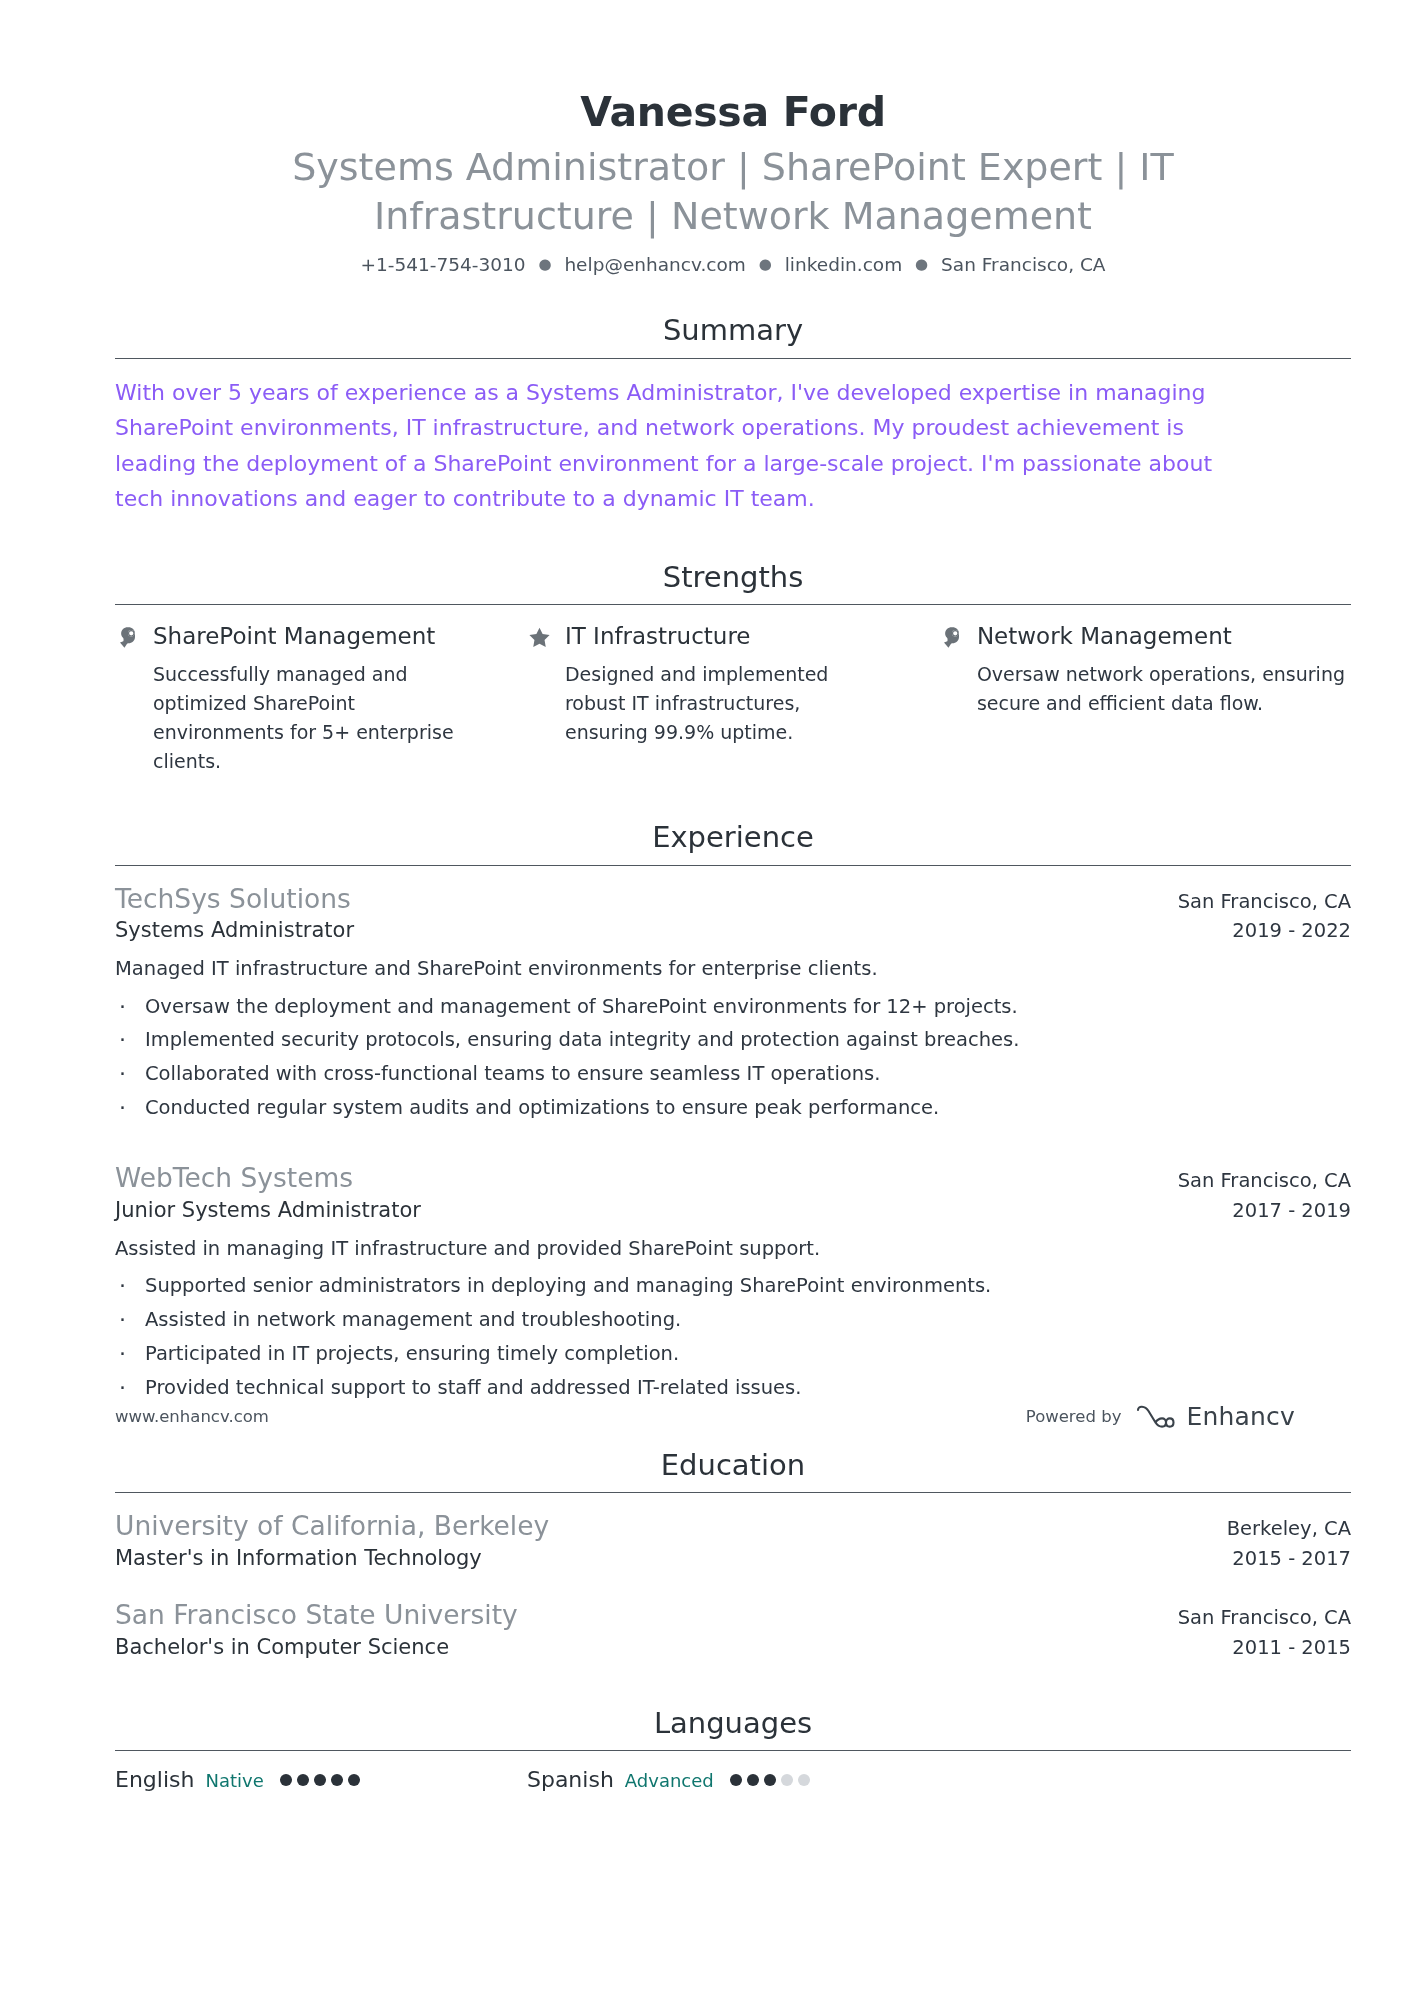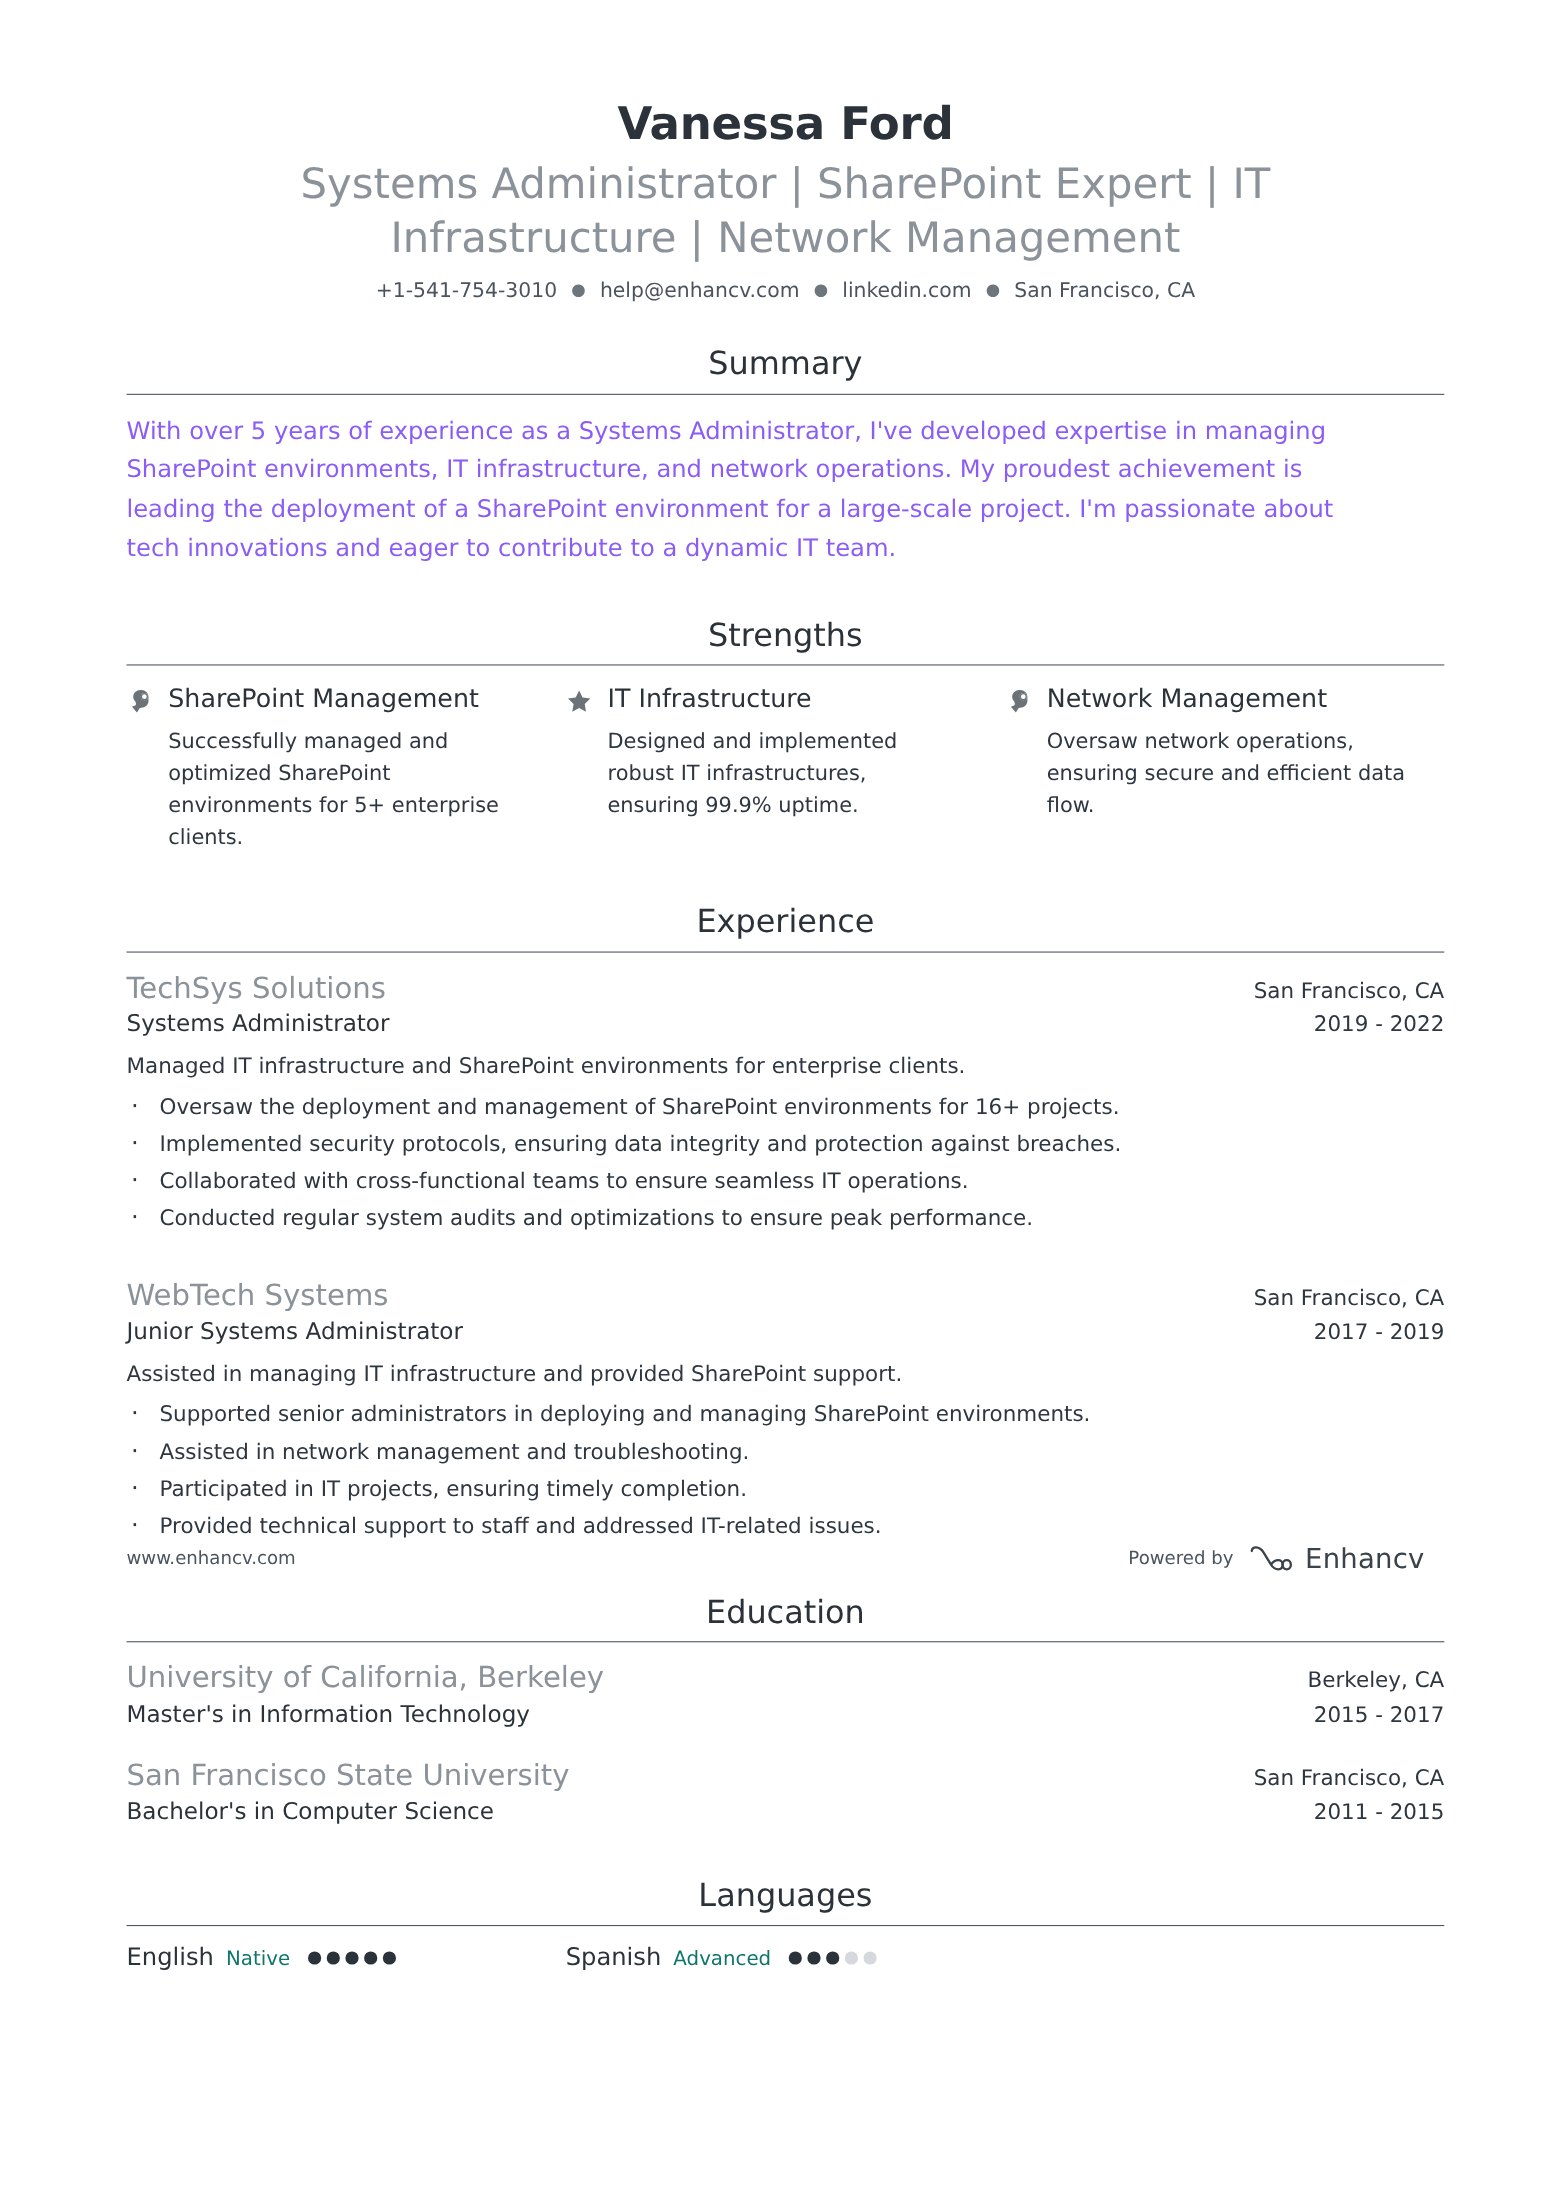--- a/index.html
+++ b/index.html
@@ -14,21 +14,21 @@
     color: #2e3640;
     position: relative;
     overflow: hidden;
   }
   .page {
     position: absolute;
     left: 0; top: 0;
     width: 1410px;
     height: 1493px;
     box-sizing: border-box;
-    padding: 70px 97px 0 115px;
+    padding: 70px 59px 0 115px;
   }
 
   
   .hdr { text-align: center; }
   .name {
     font-size: 41px;
     font-weight: bold;
     color: #2b3239;
     letter-spacing: -0.3px;
     line-height: 1.2;
@@ -325,21 +325,21 @@
         <div class="entry-row">
           <div class="entry-org">TechSys Solutions</div>
           <div class="entry-loc">San Francisco, CA</div>
         </div>
         <div class="entry-row">
           <div class="entry-role">Systems Administrator</div>
           <div class="entry-date">2019 - 2022</div>
         </div>
         <div class="entry-sub">Managed IT infrastructure and SharePoint environments for enterprise clients.</div>
         <ul class="bullets">
-          <li>Oversaw the deployment and management of SharePoint environments for 16+ projects.</li>
+          <li>Oversaw the deployment and management of SharePoint environments for 12+ projects.</li>
           <li>Implemented security protocols, ensuring data integrity and protection against breaches.</li>
           <li>Collaborated with cross-functional teams to ensure seamless IT operations.</li>
           <li>Conducted regular system audits and optimizations to ensure peak performance.</li>
         </ul>
       </div>
 
       <div class="entry" style="margin-top:34px;">
         <div class="entry-row">
           <div class="entry-org">WebTech Systems</div>
           <div class="entry-loc">San Francisco, CA</div>

